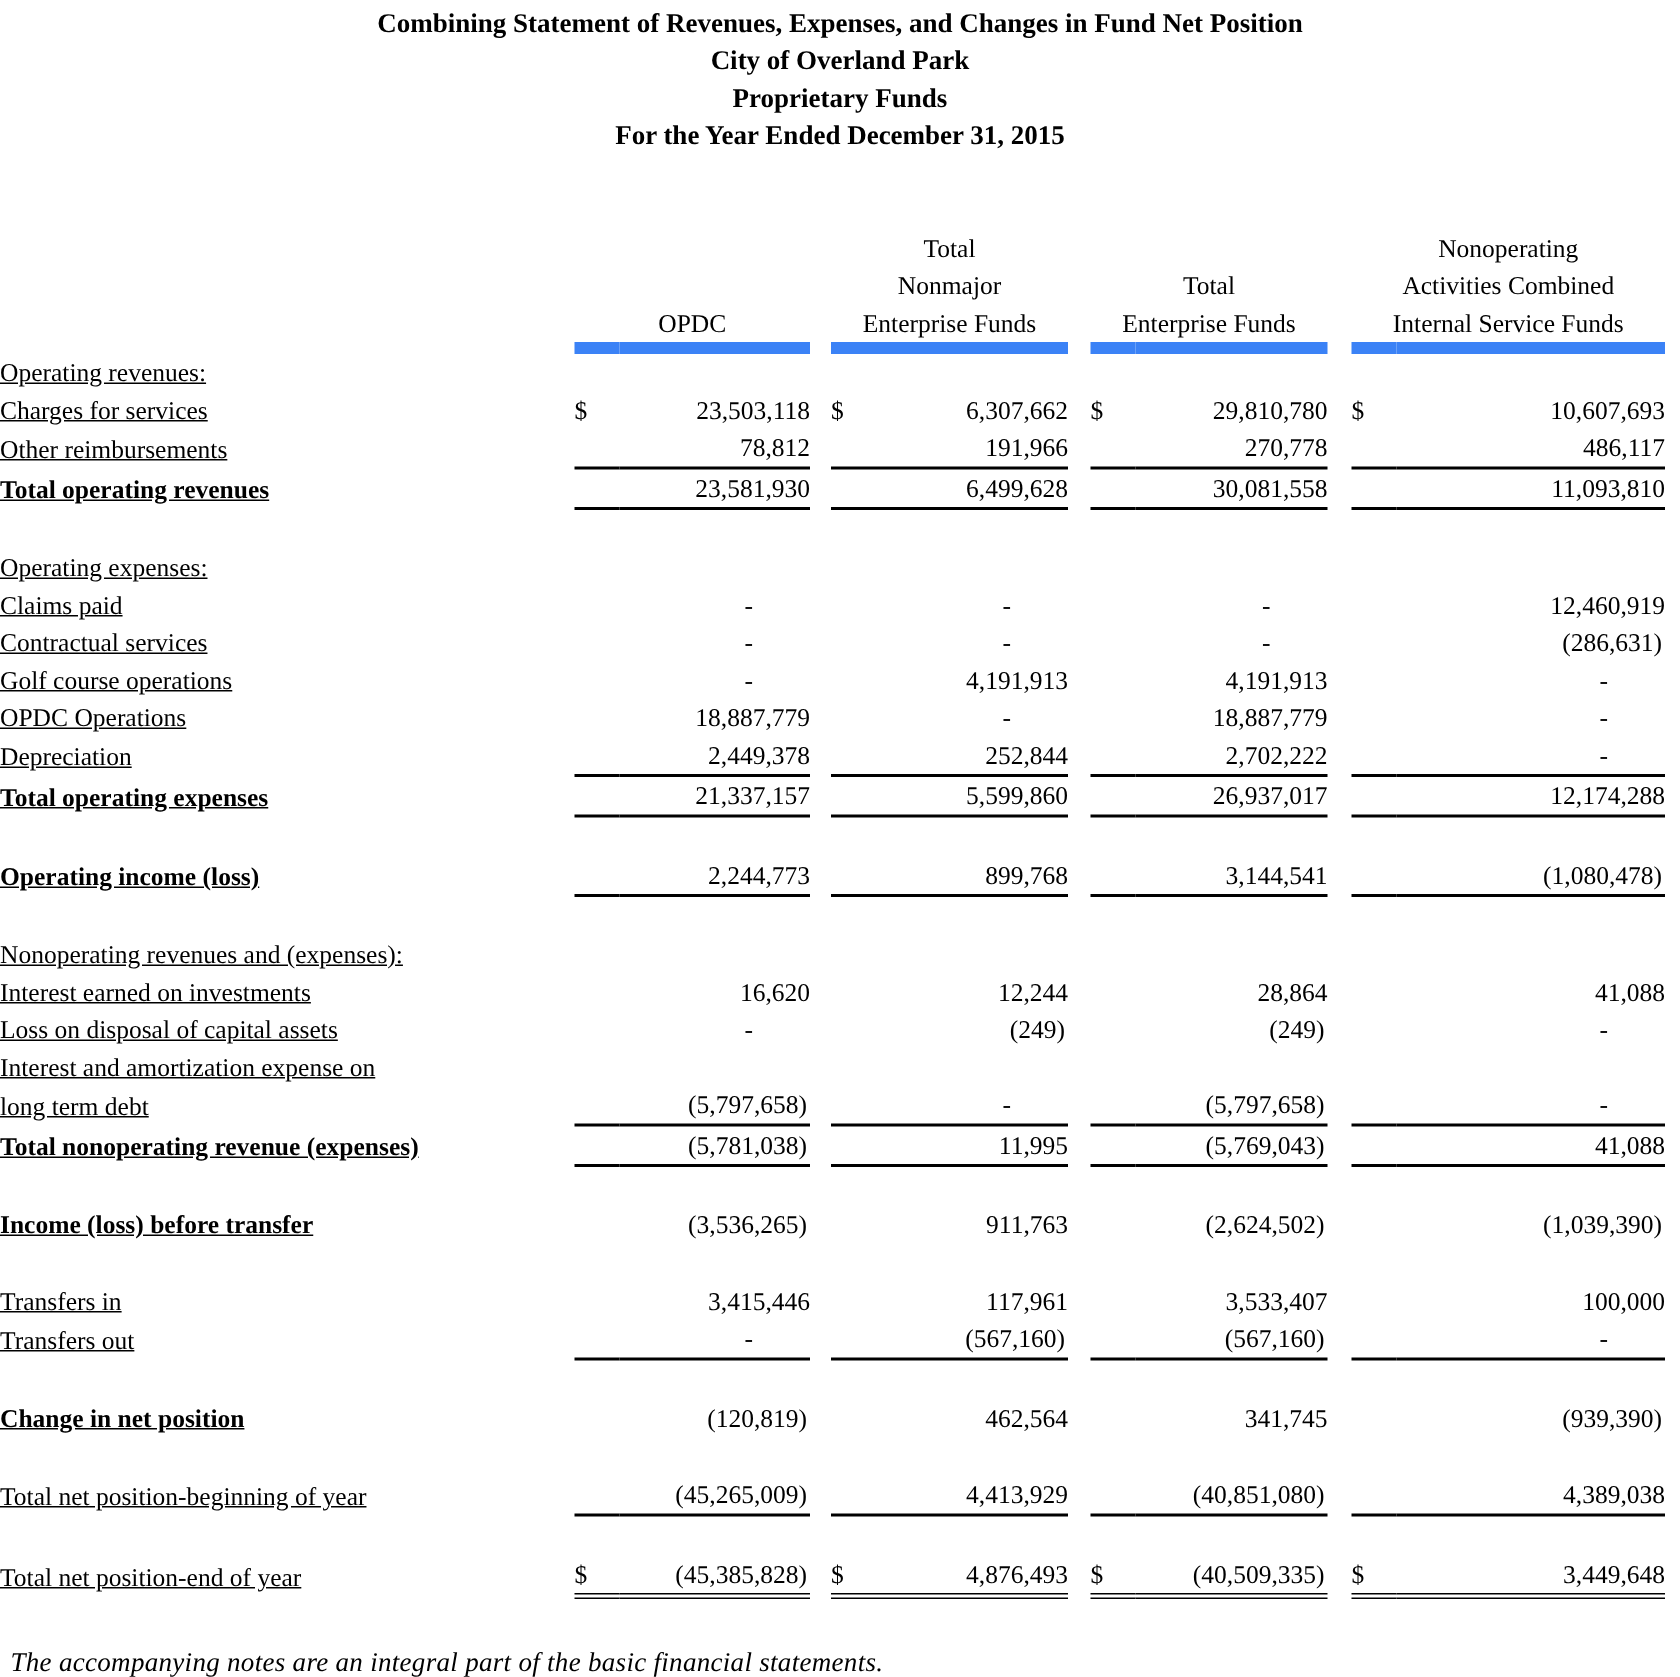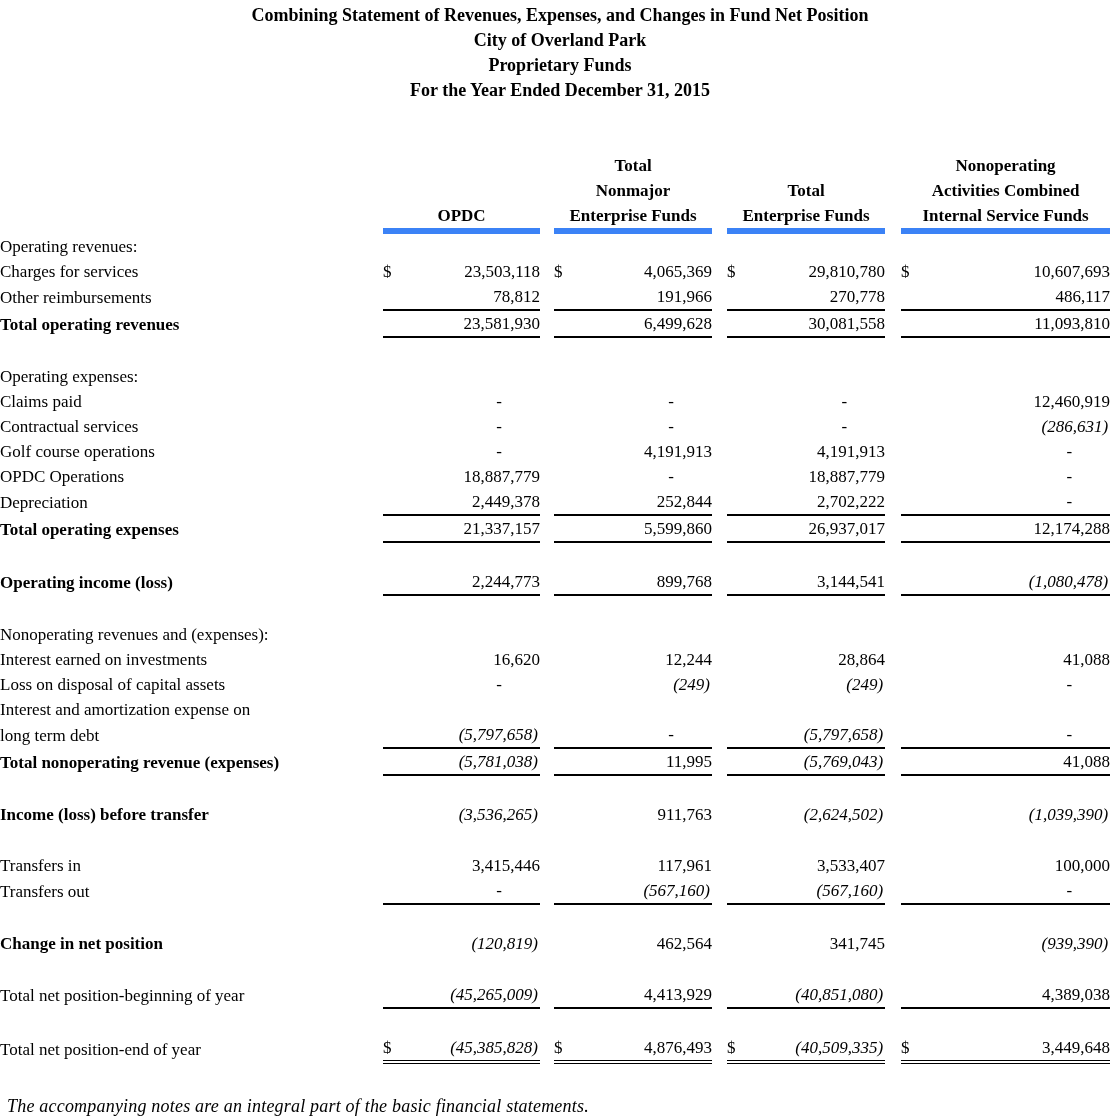--- a/index.html
+++ b/index.html
@@ -31,32 +31,32 @@
   table.fin td {
     padding: 0;
     vertical-align: bottom;
     line-height: 25px;
     height: 25px;
     font-size: 17px;
     white-space: nowrap;
   }
   .colhead {
     text-align: center;
-    font-weight: bold;
-    border-bottom: 6px solid #3b82f6;
+    font-weight: normal;
+    border-bottom: 8px solid #3b82f6;
   }
   .colhead div { line-height: 25px; height: 25px; }
-  .label { text-align: left; }
+  .label { text-align: left; text-decoration: underline; }
   .ind0 { padding-left: 7px; }
   .ind1 { padding-left: 22px; }
   .ind2 { padding-left: 38px; }
   .bold { font-weight: bold; }
   .dollar { text-align: left; padding-left: 11px; }
   .num { text-align: right; padding-right: 9px; }
-  .num.paren { padding-right: 2px; font-style: italic; }
+  .num.paren { padding-right: 2px; }
   .num.dash { padding-right: 38px; }
   .rule-single { border-bottom: 2px solid #000; }
   .rule-double { border-bottom: 4px double #000; }
   tr.spacer td { height: 26px; }
   .footnote {
     font-style: italic;
     font-size: 18px;
     letter-spacing: 0.2px;
     padding-left: 7px;
     margin-top: 30px;
@@ -130,21 +130,21 @@
         <td></td>
         <td class="dollar"></td>
         <td class="num"></td>
       </tr>
       <tr>
         <td class="label ind1">Charges for services</td>
         <td class="dollar">$</td>
         <td class="num">23,503,118</td>
         <td></td>
         <td class="dollar">$</td>
-        <td class="num">4,065,369</td>
+        <td class="num">6,307,662</td>
         <td></td>
         <td class="dollar">$</td>
         <td class="num">29,810,780</td>
         <td></td>
         <td class="dollar">$</td>
         <td class="num">10,607,693</td>
       </tr>
       <tr>
         <td class="label ind1">Other reimbursements</td>
         <td class="dollar rule-single"></td>

